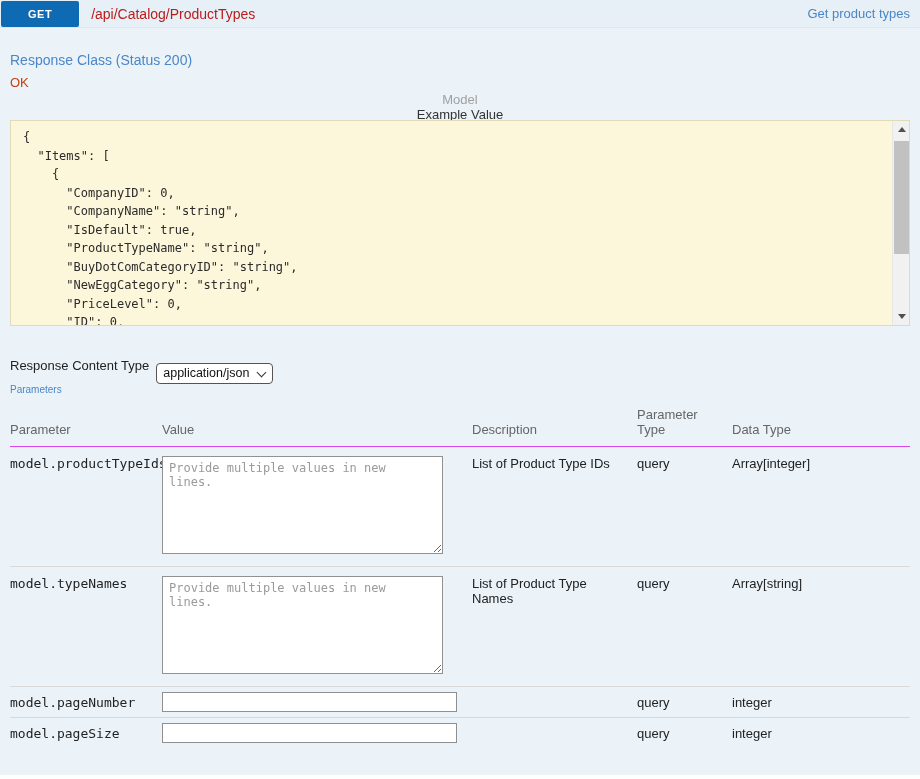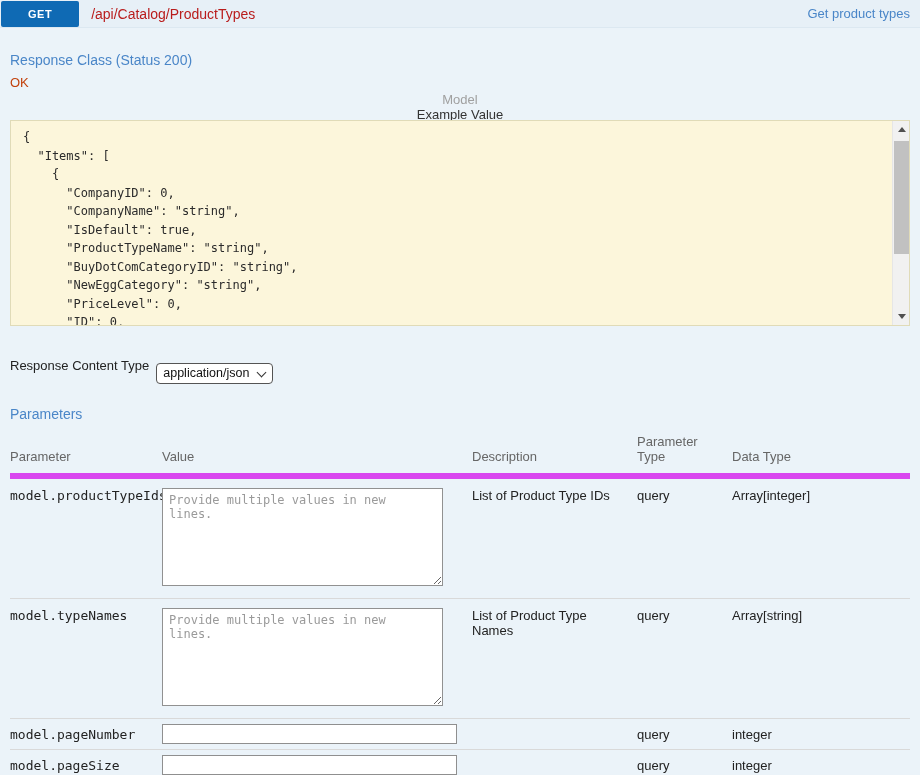--- a/index.html
+++ b/index.html
@@ -148,42 +148,41 @@
     position: absolute;
     right: 8px; top: 6px;
     width: 7px; height: 7px;
     border-right: 1.6px solid #333;
     border-bottom: 1.6px solid #333;
     transform: rotate(45deg);
     pointer-events: none;
   }
   
   .parameters-heading {
-    margin-top: 22px;
-    font-size: 14px;
+    font-size: 10px;
     font-weight: normal;
     color: #4a86c8;
   }
   table.params {
     margin-top: 4px;
     width: 100%;
     border-collapse: collapse;
     table-layout: fixed;
   }
   table.params col.c-param { width: 152px; }
   table.params col.c-value { width: 310px; }
   table.params col.c-desc  { width: 165px; }
   table.params col.c-ptype { width: 95px;  }
   table.params th {
     text-align: left;
     font-weight: normal;
     font-size: 13px;
     color: #666;
     padding: 8px 6px 9px 0;
-    border-bottom: 6px solid #d946ef;
+    border-bottom: 1px solid #d946ef;
     vertical-align: bottom;
   }
   table.params th:first-child { padding-left: 0; }
   table.params td {
     vertical-align: top;
     font-size: 13px;
     color: #222;
     padding: 9px 6px 9px 0;
   }
   tr.param-row.bordered td { border-bottom: 1px solid #d9d9d9; }

